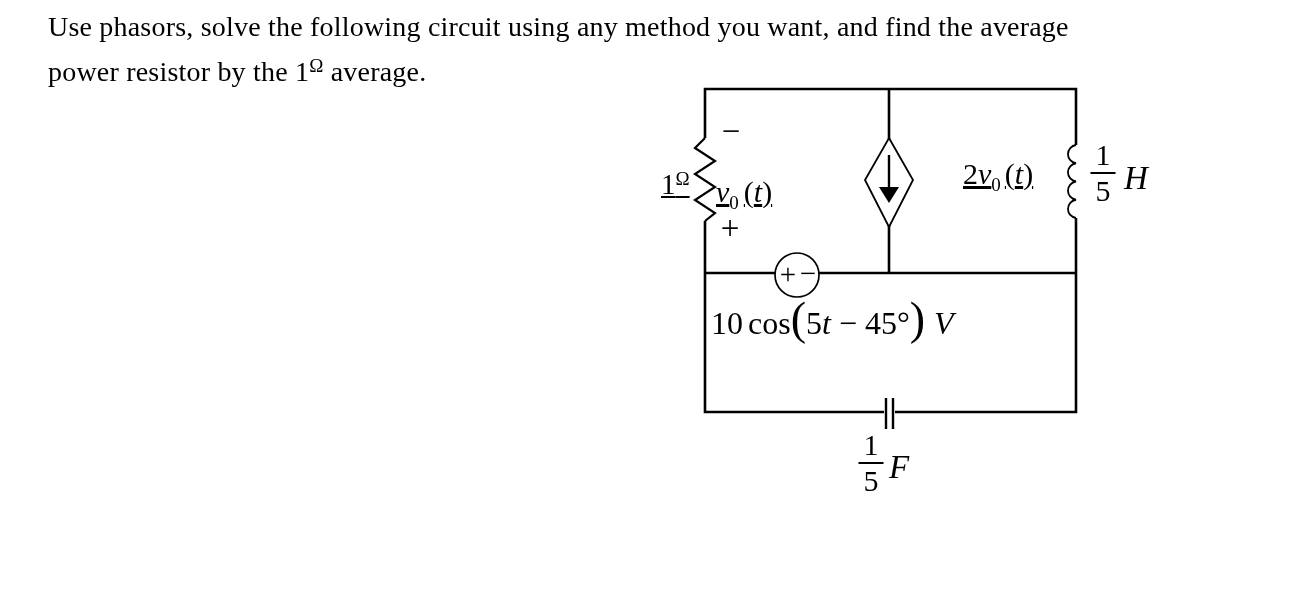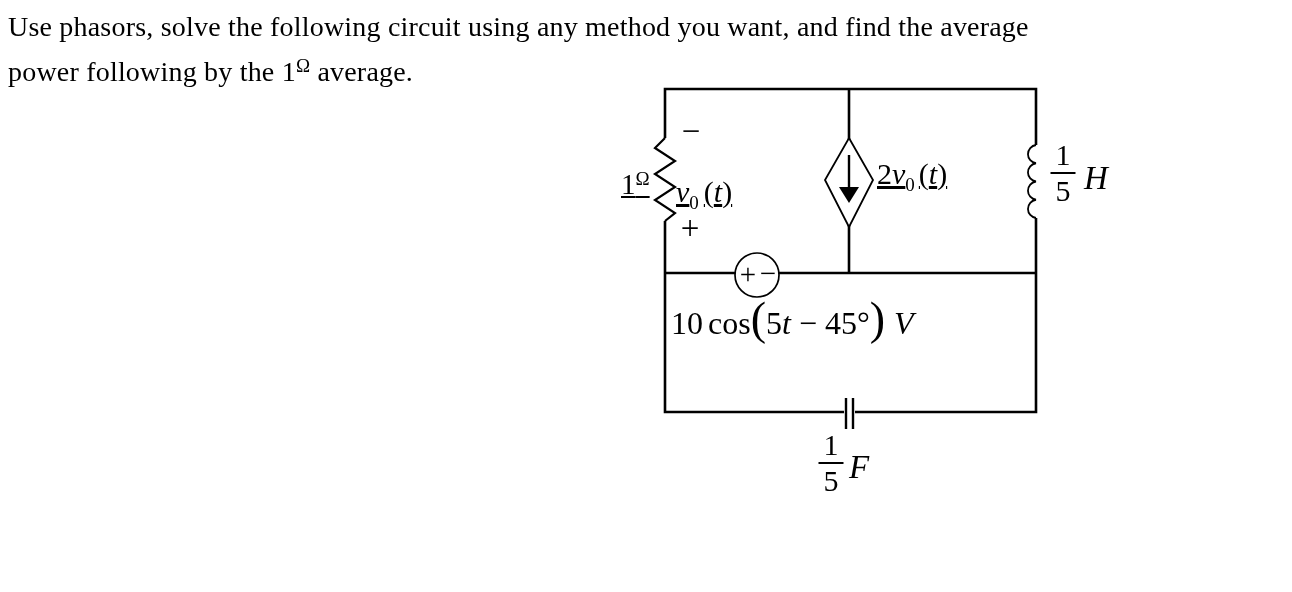--- a/index.html
+++ b/index.html
@@ -1,21 +1,21 @@
 <!DOCTYPE html>
 <html><head>
 <meta charset="utf-8">
 <style>
   html,body{margin:0;padding:0;}
   body{
     width:1292px;height:592px;position:relative;overflow:hidden;
     background:#ffffff;color:#000;
     font-family:"Liberation Serif", serif;
   }
-  #page{position:absolute;inset:0;}
+  #page{position:absolute;inset:0;margin-left:40px;}
   svg{position:absolute;left:0;top:0;}
   .problem{position:absolute;left:8px;top:4px;font-size:28px;line-height:45px;letter-spacing:0.2px;}
   .lbl{position:absolute;white-space:nowrap;line-height:1.18;text-decoration:underline;}
   .it{font-style:italic;}
   .sub{font-size:19px;vertical-align:-7px;line-height:0;}
   sup.om{font-size:19px;vertical-align:9px;line-height:0;}
   .cmark{
     position:absolute;transform:translate(-50%,-50%);
     font-size:33px;line-height:1;white-space:nowrap;
   }
@@ -30,21 +30,21 @@
   .bigp{font-size:46px;line-height:1;}
   .vsrc{position:absolute;font-size:32px;line-height:1;white-space:nowrap;}
 </style>
 </head>
 <body>
 
 <div id="page">
 
   <div class="problem">
     <div>Use phasors, solve the following circuit using any method you want, and find the average</div>
-    <div><span>power following by the </span><span>1</span><sup class="om">Ω</sup><span> average.</span></div>
+    <div><span>power resistor by the </span><span>1</span><sup class="om">Ω</sup><span> average.</span></div>
   </div>
 
   <svg width="1292" height="592" viewBox="0 0 1292 592">
     <g stroke="#000000" fill="none" stroke-linejoin="miter">
 
       <path d="M665,138 V89 H1036 V145" stroke-width="2.6"></path>
 
       <path d="M665,221 V412 H844" stroke-width="2.6"></path>
 
       <path d="M1036,218 V412 H855" stroke-width="2.6"></path>
@@ -70,21 +70,21 @@
   </svg>
 
   <div class="lbl" style="left:621px;top:167px;font-size:29px;"><span>1</span><sup class="om">Ω</sup></div>
 
   <div class="cmark" style="left:691px;top:131px;">−</div>
 
   <div class="lbl" style="left:676px;top:174px;font-size:30px;"><span class="it">v</span><sub class="sub">0</sub><span style="margin-left:5px">(</span><span class="it">t</span><span>)</span></div>
 
   <div class="cmark" style="left:690px;top:228px;">+</div>
 
-  <div class="lbl" style="left:877px;top:156px;font-size:30px;"><span>2</span><span class="it">v</span><sub class="sub">0</sub><span style="margin-left:4px">(</span><span class="it">t</span><span>)</span></div>
+  <div class="lbl" style="left:923px;top:156px;font-size:30px;"><span>2</span><span class="it">v</span><sub class="sub">0</sub><span style="margin-left:4px">(</span><span class="it">t</span><span>)</span></div>
 
   <div class="frac" style="left:1063px;top:138px;">
     <span class="num">1</span>
     <span class="den">5</span>
   </div>
   <div class="unit" style="left:1084px;top:162px;">H</div>
 
   <div class="cmark" style="left:748px;top:274px;font-size:29px;">+</div>
   <div class="cmark" style="left:768px;top:273px;font-size:29px;">−</div>
 

